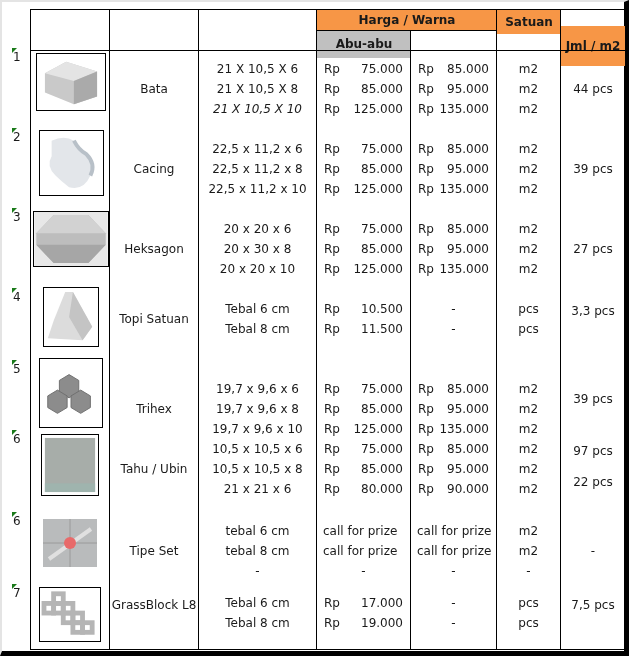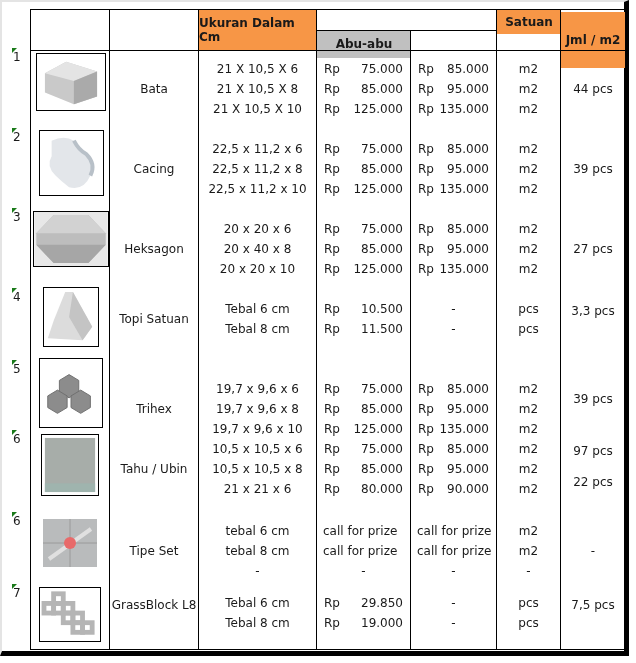--- a/index.html
+++ b/index.html
@@ -24,45 +24,45 @@
   .price .full { position:absolute; left:0; right:0; text-align:center; }
   .price .left { position:absolute; left:6px; }
 </style>
 </head>
 <body>
 
 <div class="frame"></div>
 
 <div class="tbl">
 
-  <div class="hdr" style="left:168px;top:0;width:118px;height:40px;">Ukuran Dalam Cm</div>
+  <div class="hdr" style="left:286px;top:0;width:180px;height:20px;">Harga / Warna</div>
   <div class="hdr" style="left:286px;top:20px;width:94px;height:28px;background:#c0c0c0;">Abu-abu</div>
   <div class="hdr" style="left:466px;top:0;width:64px;height:24px;">Satuan</div>
-  <div class="hdr" style="left:530px;top:2px;width:64px;height:56px;">Jml / m2</div>
+  <div class="hdr" style="left:530px;top:16px;width:64px;height:40px;">Jml / m2</div>
 
   <div class="hline" style="top:40px;"></div>
   <div class="hline" style="top:20px;left:286px;right:128px;"></div>
 
   <div class="vline" style="left:78px;"></div>
   <div class="vline" style="left:167px;"></div>
   <div class="vline" style="left:285px;"></div>
   <div class="vline" style="left:379px;top:20px;"></div>
   <div class="vline" style="left:465px;"></div>
   <div class="vline" style="left:529px;"></div>
 
   <div id="rows">
       <div class="img" style="left:5px;top:43px;width:70px;height:58px;"><svg width="100%" height="100%" viewBox="0 0 70 58">
           <polygon points="8,20 30,8 62,18 62,44 38,52 8,40" fill="#c9c9c9"></polygon>
           <polygon points="8,20 30,8 62,18 38,28" fill="#e4e4e4"></polygon>
           <polygon points="38,28 62,18 62,44 38,52" fill="#aaa"></polygon>
         </svg></div>
       <div class="cell c" style="left:79px;width:88px;top:69px;">Bata</div>
       <div class="cell c" style="left:168px;width:117px;top:49px;">21 X 10,5 X 6</div>
       <div class="cell c" style="left:168px;width:117px;top:69px;">21 X 10,5 X 8</div>
-      <div class="cell c" style="left:168px;width:117px;top:89px;">21 X 10,5 X 10</div>
+      <div class="cell c" style="left:168px;width:117px;top:89px;font-style:italic;">21 X 10,5 X 10</div>
       <div class="price" style="left:286px;width:93px;top:49px;">
         <span class="rp">Rp</span>
         <span class="amt">75.000</span>
       </div>
       <div class="price" style="left:286px;width:93px;top:69px;">
         <span class="rp">Rp</span>
         <span class="amt">85.000</span>
       </div>
       <div class="price" style="left:286px;width:93px;top:89px;">
         <span class="rp">Rp</span>
@@ -121,21 +121,21 @@
       <div class="cell c" style="left:466px;width:63px;top:169px;">m2</div>
       <div class="cell c" style="left:530px;width:64px;top:149px;">39 pcs</div>
       <div class="img" style="left:2px;top:201px;width:76px;height:56px;"><svg width="100%" height="100%" viewBox="0 0 76 56">
           <rect width="76" height="56" fill="#e8e8e8"></rect>
           <polygon points="20,3 56,3 74,22 74,34 56,53 20,53 2,34 2,22" fill="#bdbdbd"></polygon>
           <polygon points="20,3 56,3 74,22 2,22" fill="#d2d2d2"></polygon>
           <polygon points="2,34 20,53 56,53 74,34" fill="#a6a6a6"></polygon>
         </svg></div>
       <div class="cell c" style="left:79px;width:88px;top:229px;">Heksagon</div>
       <div class="cell c" style="left:168px;width:117px;top:209px;">20 x 20 x 6</div>
-      <div class="cell c" style="left:168px;width:117px;top:229px;">20 x 40 x 8</div>
+      <div class="cell c" style="left:168px;width:117px;top:229px;">20 x 30 x 8</div>
       <div class="cell c" style="left:168px;width:117px;top:249px;">20 x 20 x 10</div>
       <div class="price" style="left:286px;width:93px;top:209px;">
         <span class="rp">Rp</span>
         <span class="amt">75.000</span>
       </div>
       <div class="price" style="left:286px;width:93px;top:229px;">
         <span class="rp">Rp</span>
         <span class="amt">85.000</span>
       </div>
       <div class="price" style="left:286px;width:93px;top:249px;">
@@ -301,21 +301,21 @@
             <rect x="34" y="36" width="10" height="10"></rect>
             <rect x="44" y="36" width="10" height="10"></rect>
             <rect x="4" y="16" width="10" height="10"></rect>
           </g>
         </svg></div>
       <div class="cell c" style="left:79px;width:88px;top:585px;">GrassBlock L8</div>
       <div class="cell c" style="left:168px;width:117px;top:583px;">Tebal 6 cm</div>
       <div class="cell c" style="left:168px;width:117px;top:603px;">Tebal 8 cm</div>
       <div class="price" style="left:286px;width:93px;top:583px;">
         <span class="rp">Rp</span>
-        <span class="amt">29.850</span>
+        <span class="amt">17.000</span>
       </div>
       <div class="price" style="left:286px;width:93px;top:603px;">
         <span class="rp">Rp</span>
         <span class="amt">19.000</span>
       </div>
       <div class="price" style="left:380px;width:85px;top:583px;">
         <span class="full">-</span>
       </div>
       <div class="price" style="left:380px;width:85px;top:603px;">
         <span class="full">-</span>

